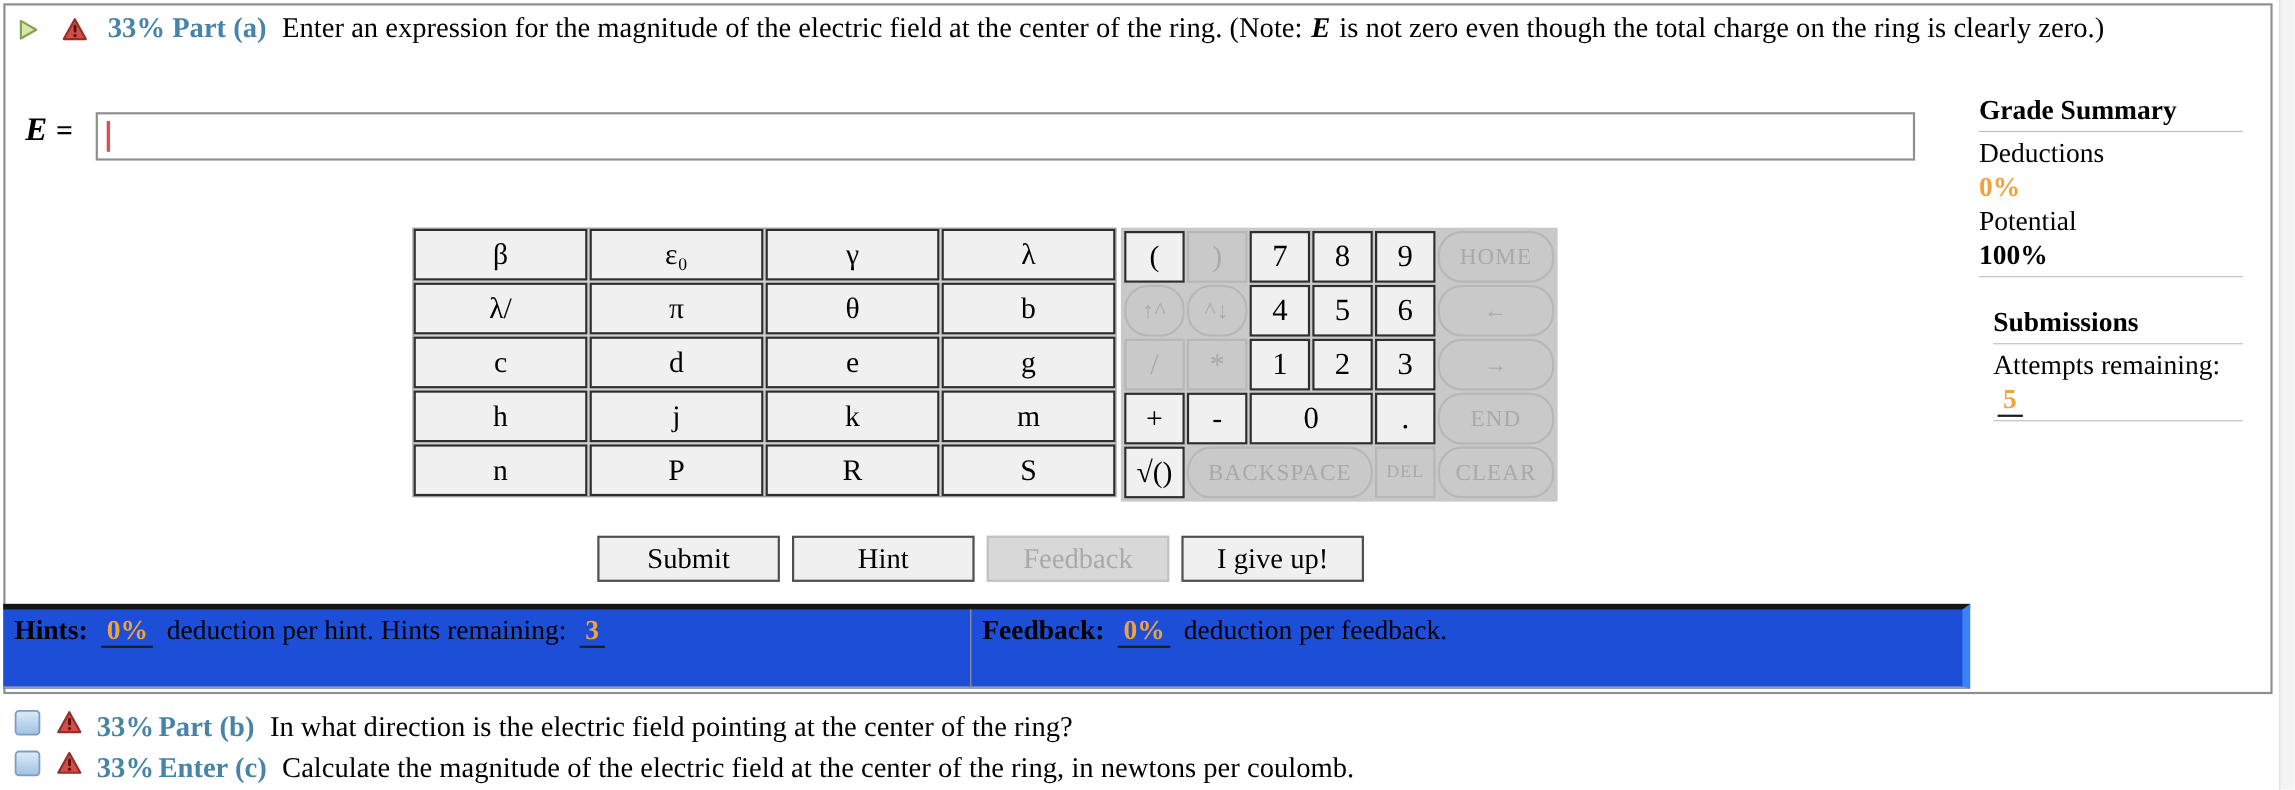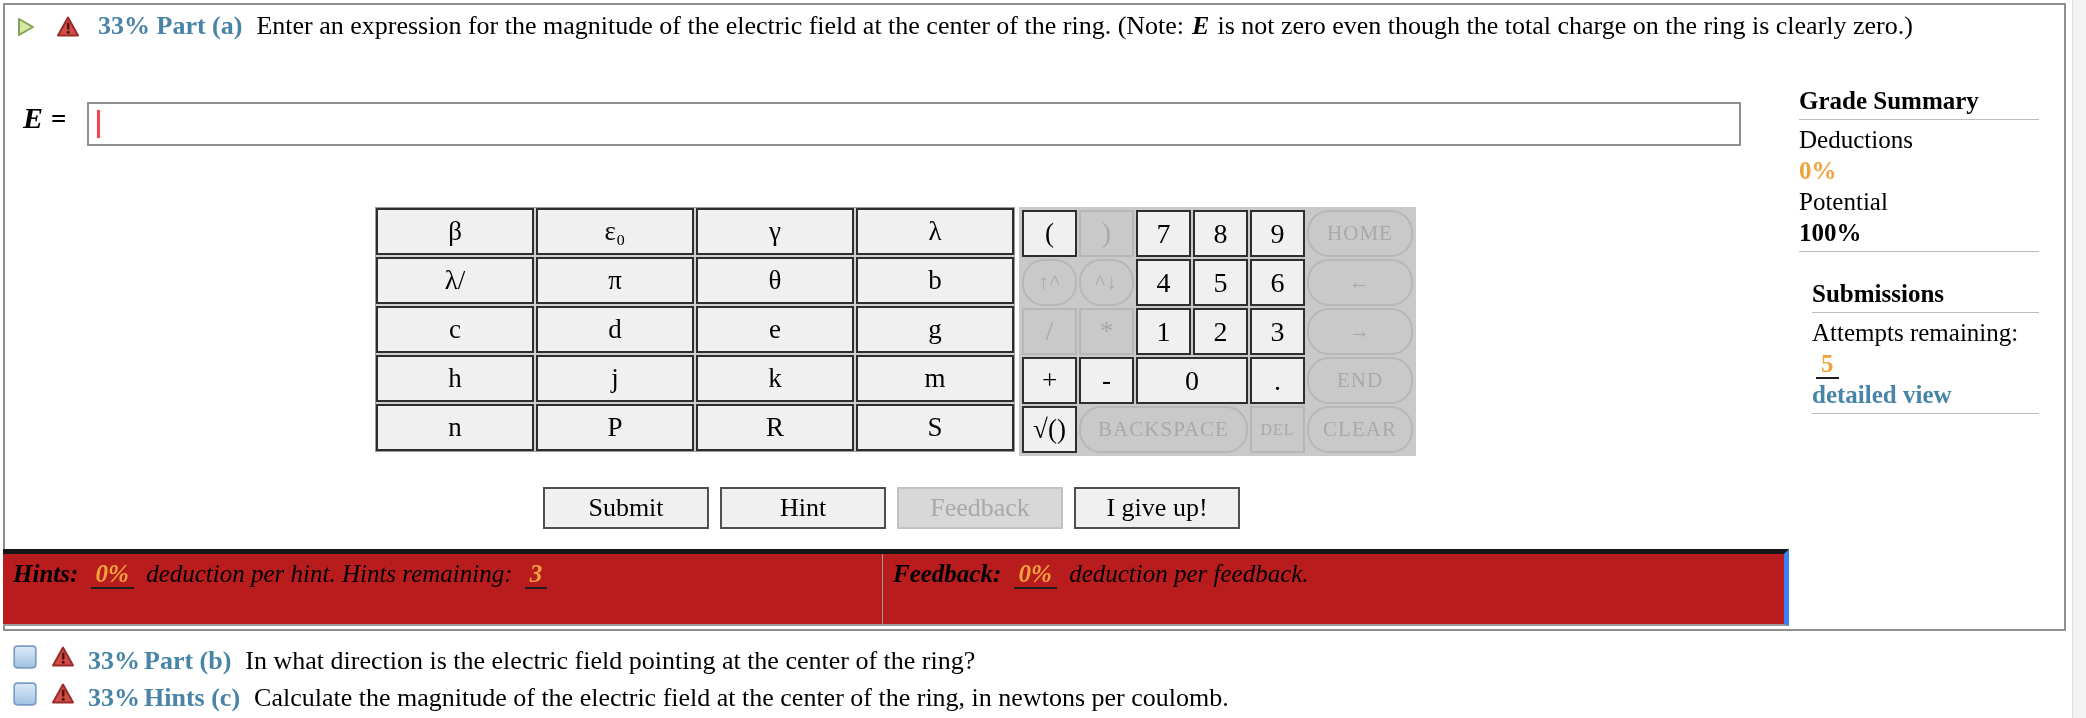--- a/index.html
+++ b/index.html
@@ -36,21 +36,21 @@
   .key-tiny{font-size:16px;letter-spacing:1px;}
   .span2{grid-column:span 2;}
   .span3{grid-column:span 3;}
 
   
   .btn-row{position:absolute;left:538px;top:482px;display:flex;gap:11px;}
   .btn{width:166px;height:42px;display:flex;align-items:center;justify-content:center;font-family:inherit;font-size:26px;background:#f0f0f0;border:2px solid #4f4f4f;cursor:pointer;box-sizing:border-box;}
   .btn-dis{background:#d8d8d8;border-color:#c2c2c2;color:#a9a9a9;cursor:default;}
 
   
-  .hf-bar{position:absolute;left:-2px;top:544px;width:1781px;height:70px;display:flex;border-top:5px solid #161616;border-bottom:2px solid #9c9c9c;border-right:5px solid #3b82f6;background:#b91c1c;box-sizing:content-box;font-style:italic;}
+  .hf-bar{position:absolute;left:-2px;top:544px;width:1781px;height:70px;display:flex;border-top:5px solid #161616;border-bottom:2px solid #9c9c9c;border-right:7px solid #3b82f6;background:#1d4ed8;box-sizing:content-box;}
   .hf-cell{padding:6px 10px;font-size:25px;}
   .hf-left{width:880px;border-right:1px solid #9c9c9c;box-sizing:border-box;}
   .hf-right{flex:1;}
   .bold{font-weight:bold;}
   .pct{color:#f0a23c;font-weight:bold;border-bottom:2px solid #1d1d1d;padding:0 5px;margin:0 6px;}
 
   
   .right-col{position:absolute;left:1794px;top:80px;width:240px;font-size:25px;line-height:31px;}
   .rc-title{font-weight:bold;}
   .rule{border-top:1px solid #bcbcbc;margin:3px 0 4px 0;height:0;}
@@ -183,21 +183,20 @@
       </div>
       <div class="rule"></div>
 
       <div class="subs-block">
         <div class="rc-title">Submissions</div>
         <div class="rule"></div>
         <div>
           <span>Attempts remaining:</span>
           <span class="pct" style="margin:0 0 0 4px;">5</span>
         </div>
-        <div class="link">detailed view</div>
         <div class="rule"></div>
       </div>
     </div>
 
   </div>
 
   <div class="part-row" style="top:644px;">
     <span class="icon"><svg width="26" height="26" viewBox="0 0 24 24">
           <defs>
             <linearGradient id="gb" x1="0" y1="0" x2="0" y2="1">
@@ -226,17 +225,17 @@
             </linearGradient>
           </defs>
           <rect x="2" y="2" width="20" height="20" rx="3" fill="url(#gc)" stroke="#7b9cc4" stroke-width="1.5"></rect>
         </svg></span>
     <span class="icon"><svg width="24" height="24" viewBox="0 0 24 24">
           <path d="M12 2.5 L22 20.5 L2 20.5 Z" fill="#cf4f4a" stroke="#992d27" stroke-width="2" stroke-linejoin="round"></path>
           <rect x="10.9" y="7.5" width="2.6" height="7.2" rx="1.3" fill="#5c0f0b"></rect>
           <circle cx="12.2" cy="17.3" r="1.5" fill="#5c0f0b"></circle>
         </svg></span>
     <span class="blue" style="margin-right:4px;">33%</span>
-    <span class="blue">Hints (c)</span>
+    <span class="blue">Enter (c)</span>
     <span>Calculate the magnitude of the electric field at the center of the ring, in newtons per coulomb.</span>
   </div>
 
 </div>
 
 </body></html>

